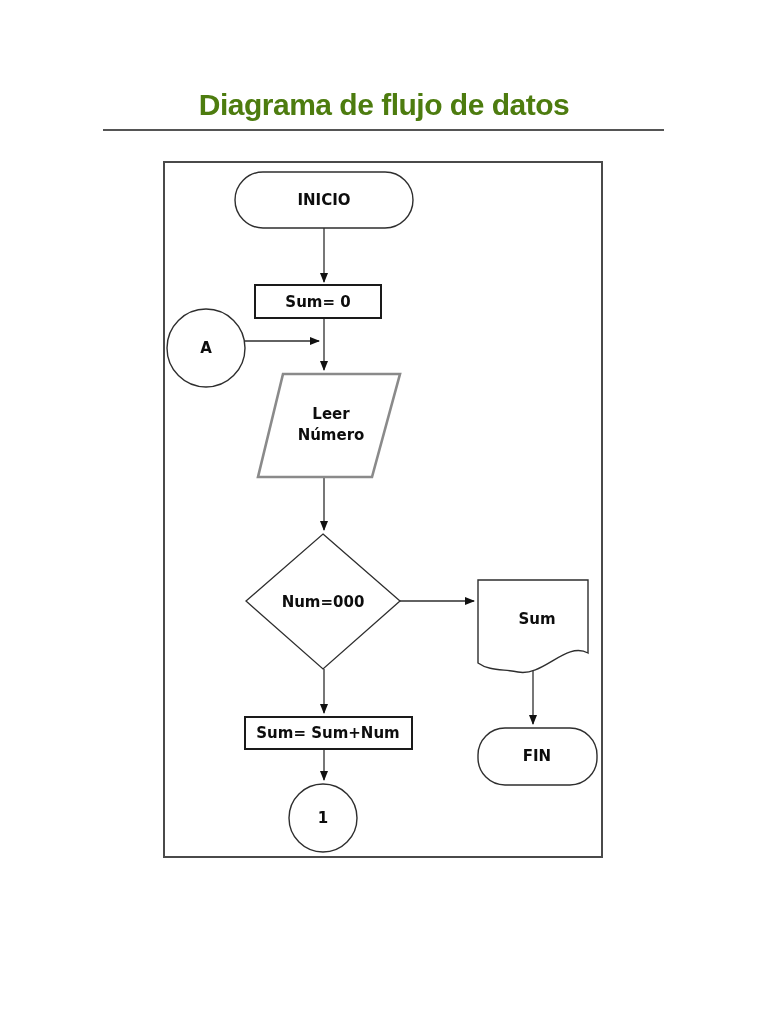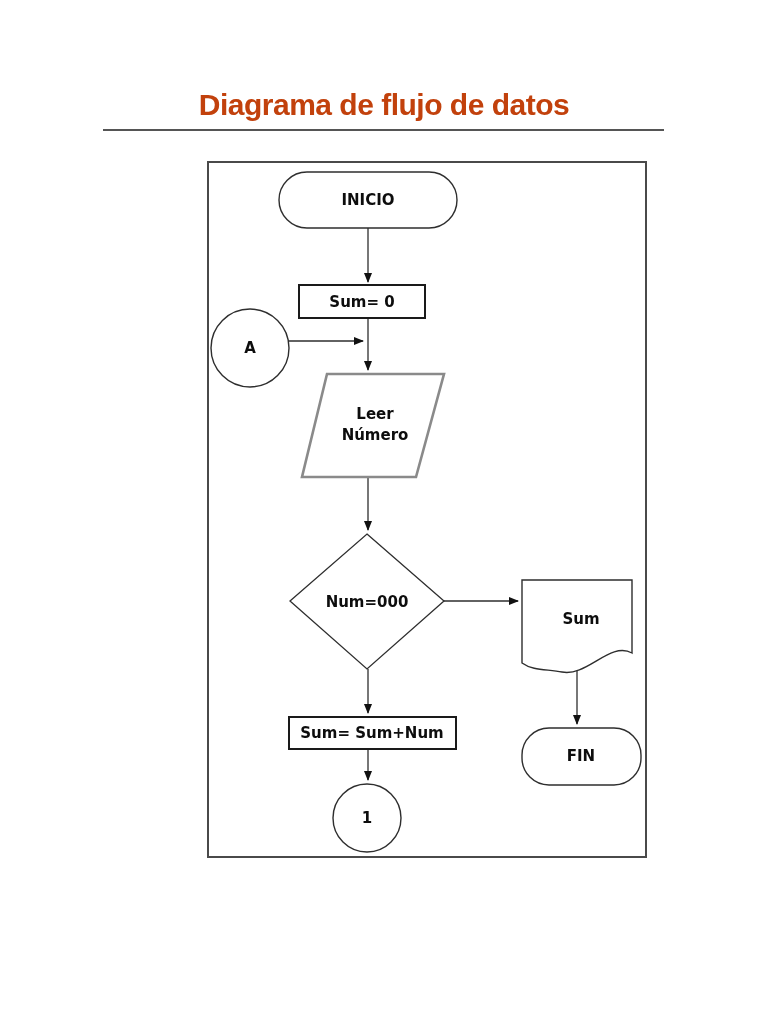--- a/index.html
+++ b/index.html
@@ -20,41 +20,40 @@
   .doc-title {
     position: absolute;
     top: 88px;
     left: 0;
     width: 768px;
     text-align: center;
     font-family: "Liberation Sans", sans-serif;
     font-weight: bold;
     font-size: 30px;
     letter-spacing: -0.5px;
-    color: #c2410c;
+    color: #4d7c0f;
     margin: 0;
   }
   .title-rule {
     position: absolute;
     top: 129px;
     left: 103px;
     width: 561px;
     height: 0;
     border-top: 2px solid #555555;
   }
   .chart-frame {
     position: absolute;
     top: 161px;
     left: 163px;
     width: 440px;
     height: 697px;
     border: 2px solid #4a4a4a;
     background: #ffffff;
     box-sizing: border-box;
-    margin-left: 44px;
   }
   .chart-frame svg {
     display: block;
     width: 436px;
     height: 693px;
   }
   text.node-label {
     font-family: "DejaVu Sans", sans-serif;
     font-weight: bold;
     font-size: 15px;

